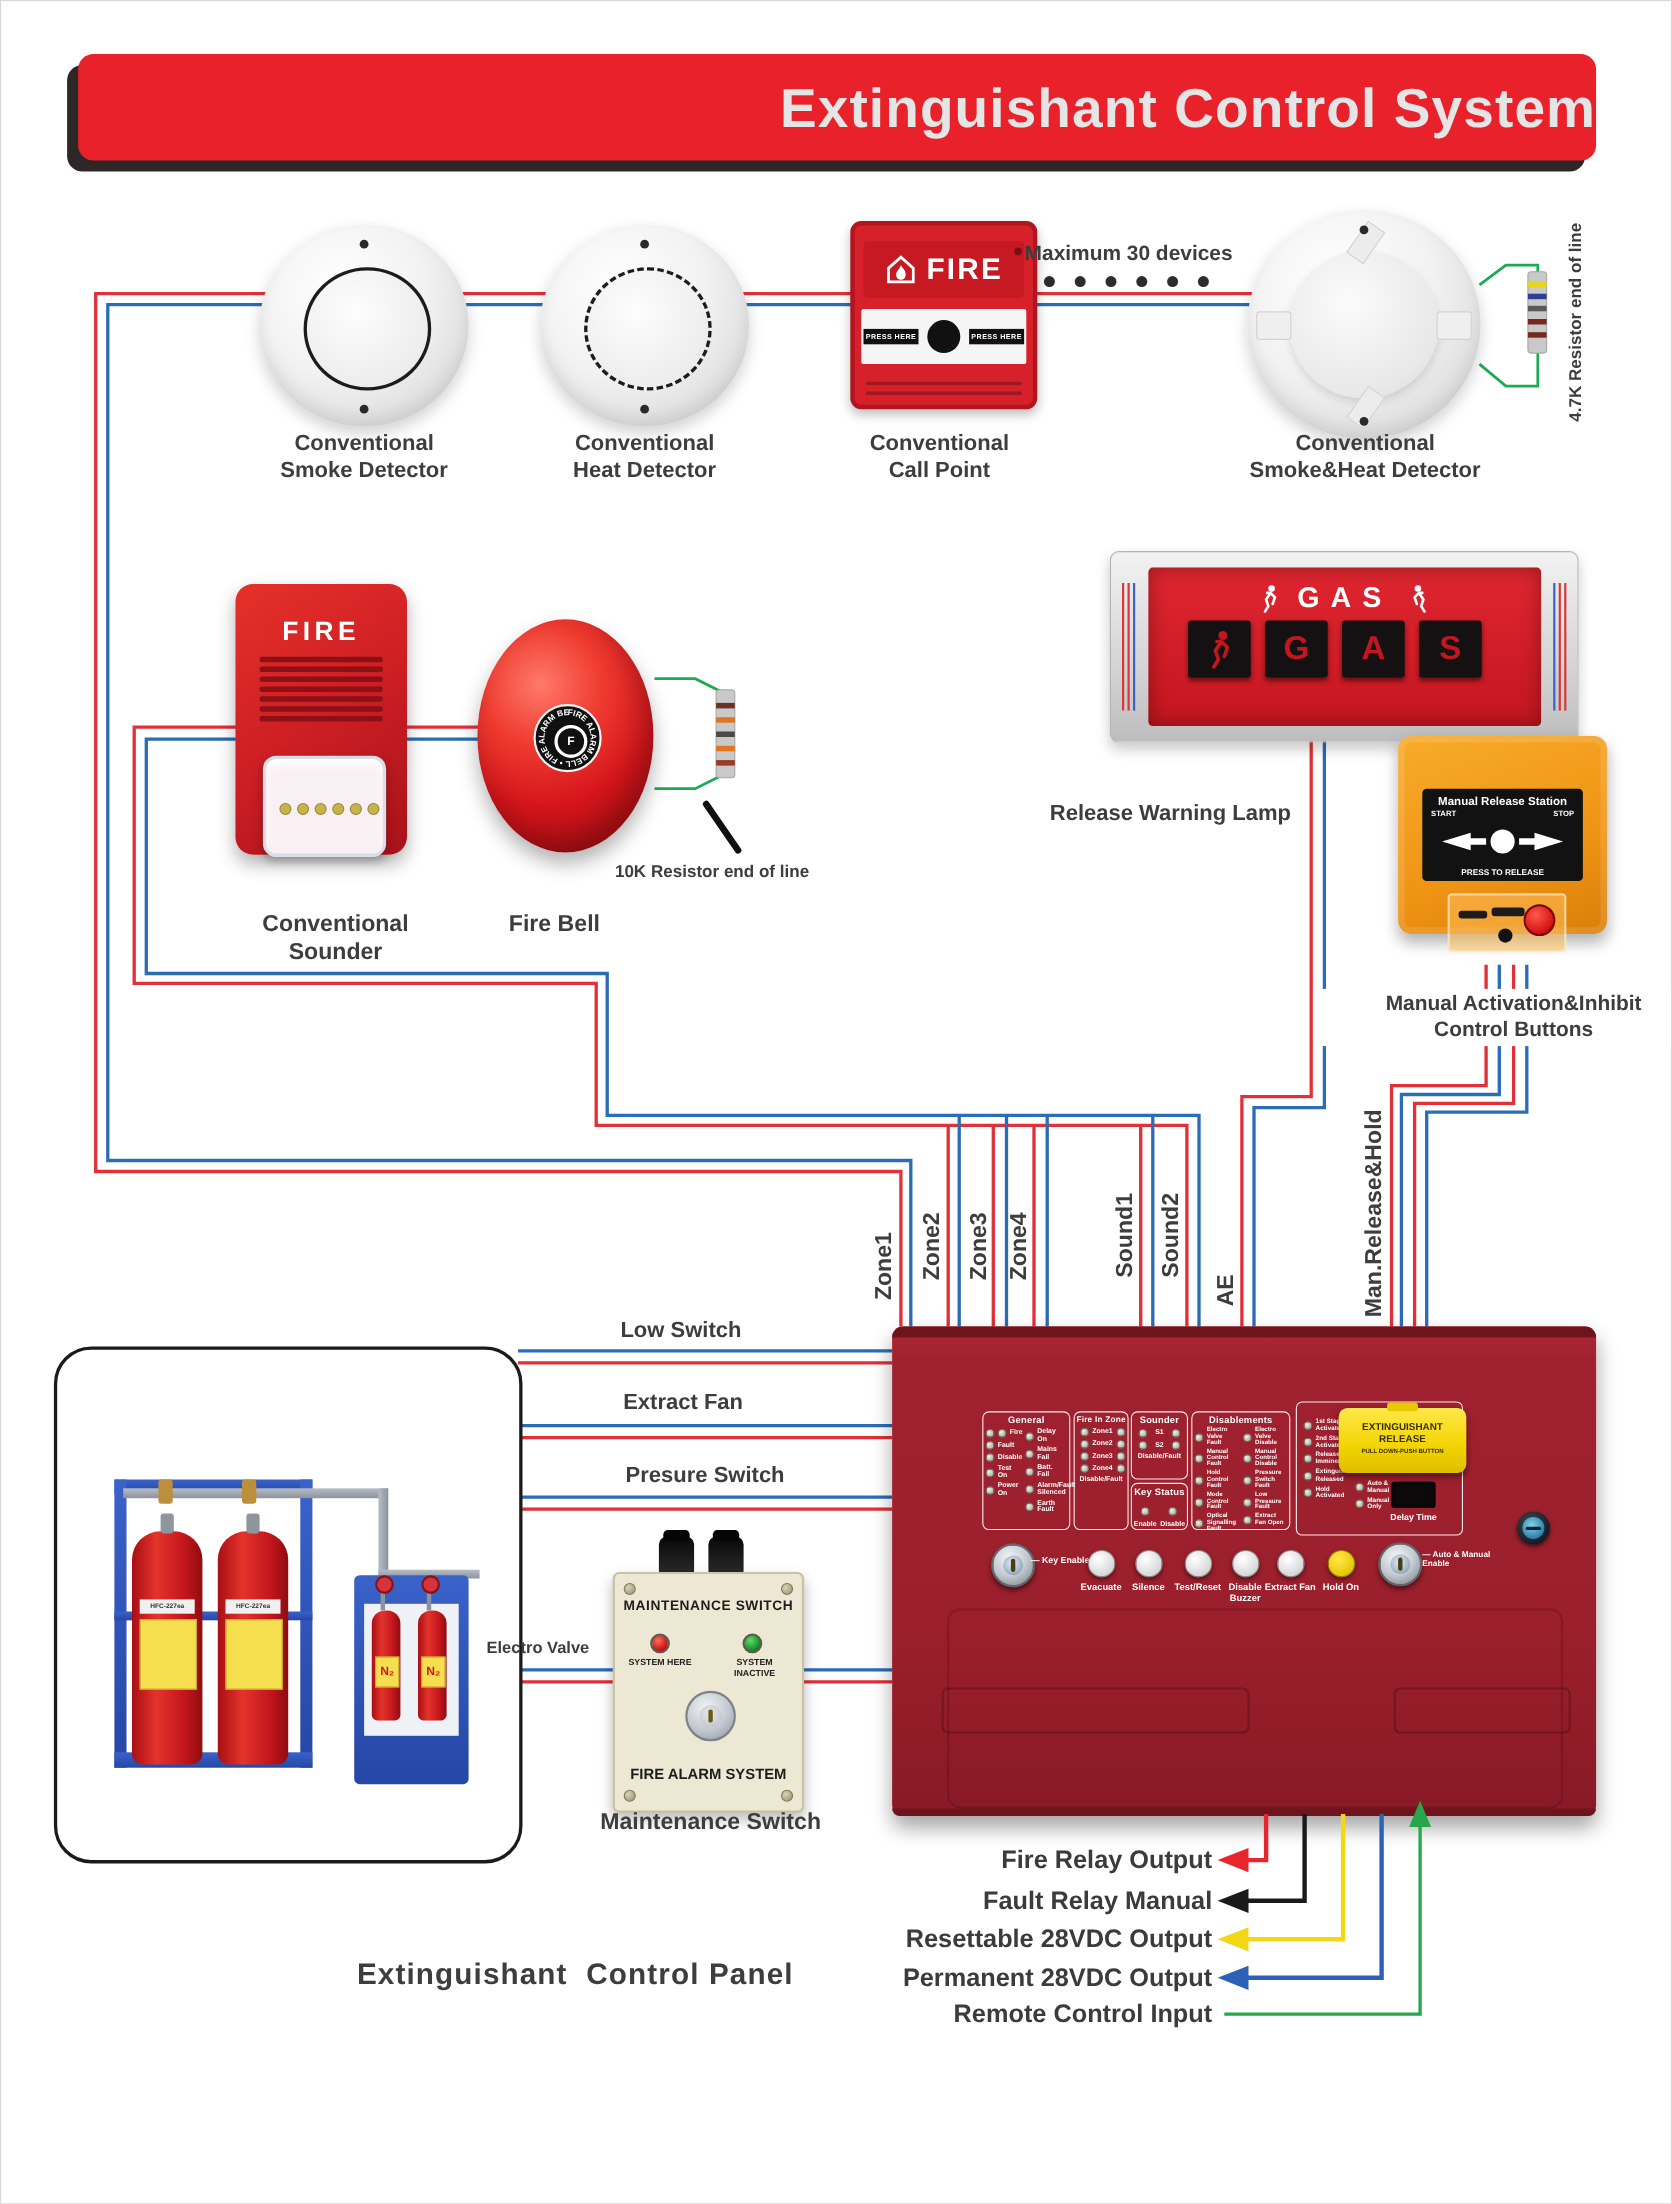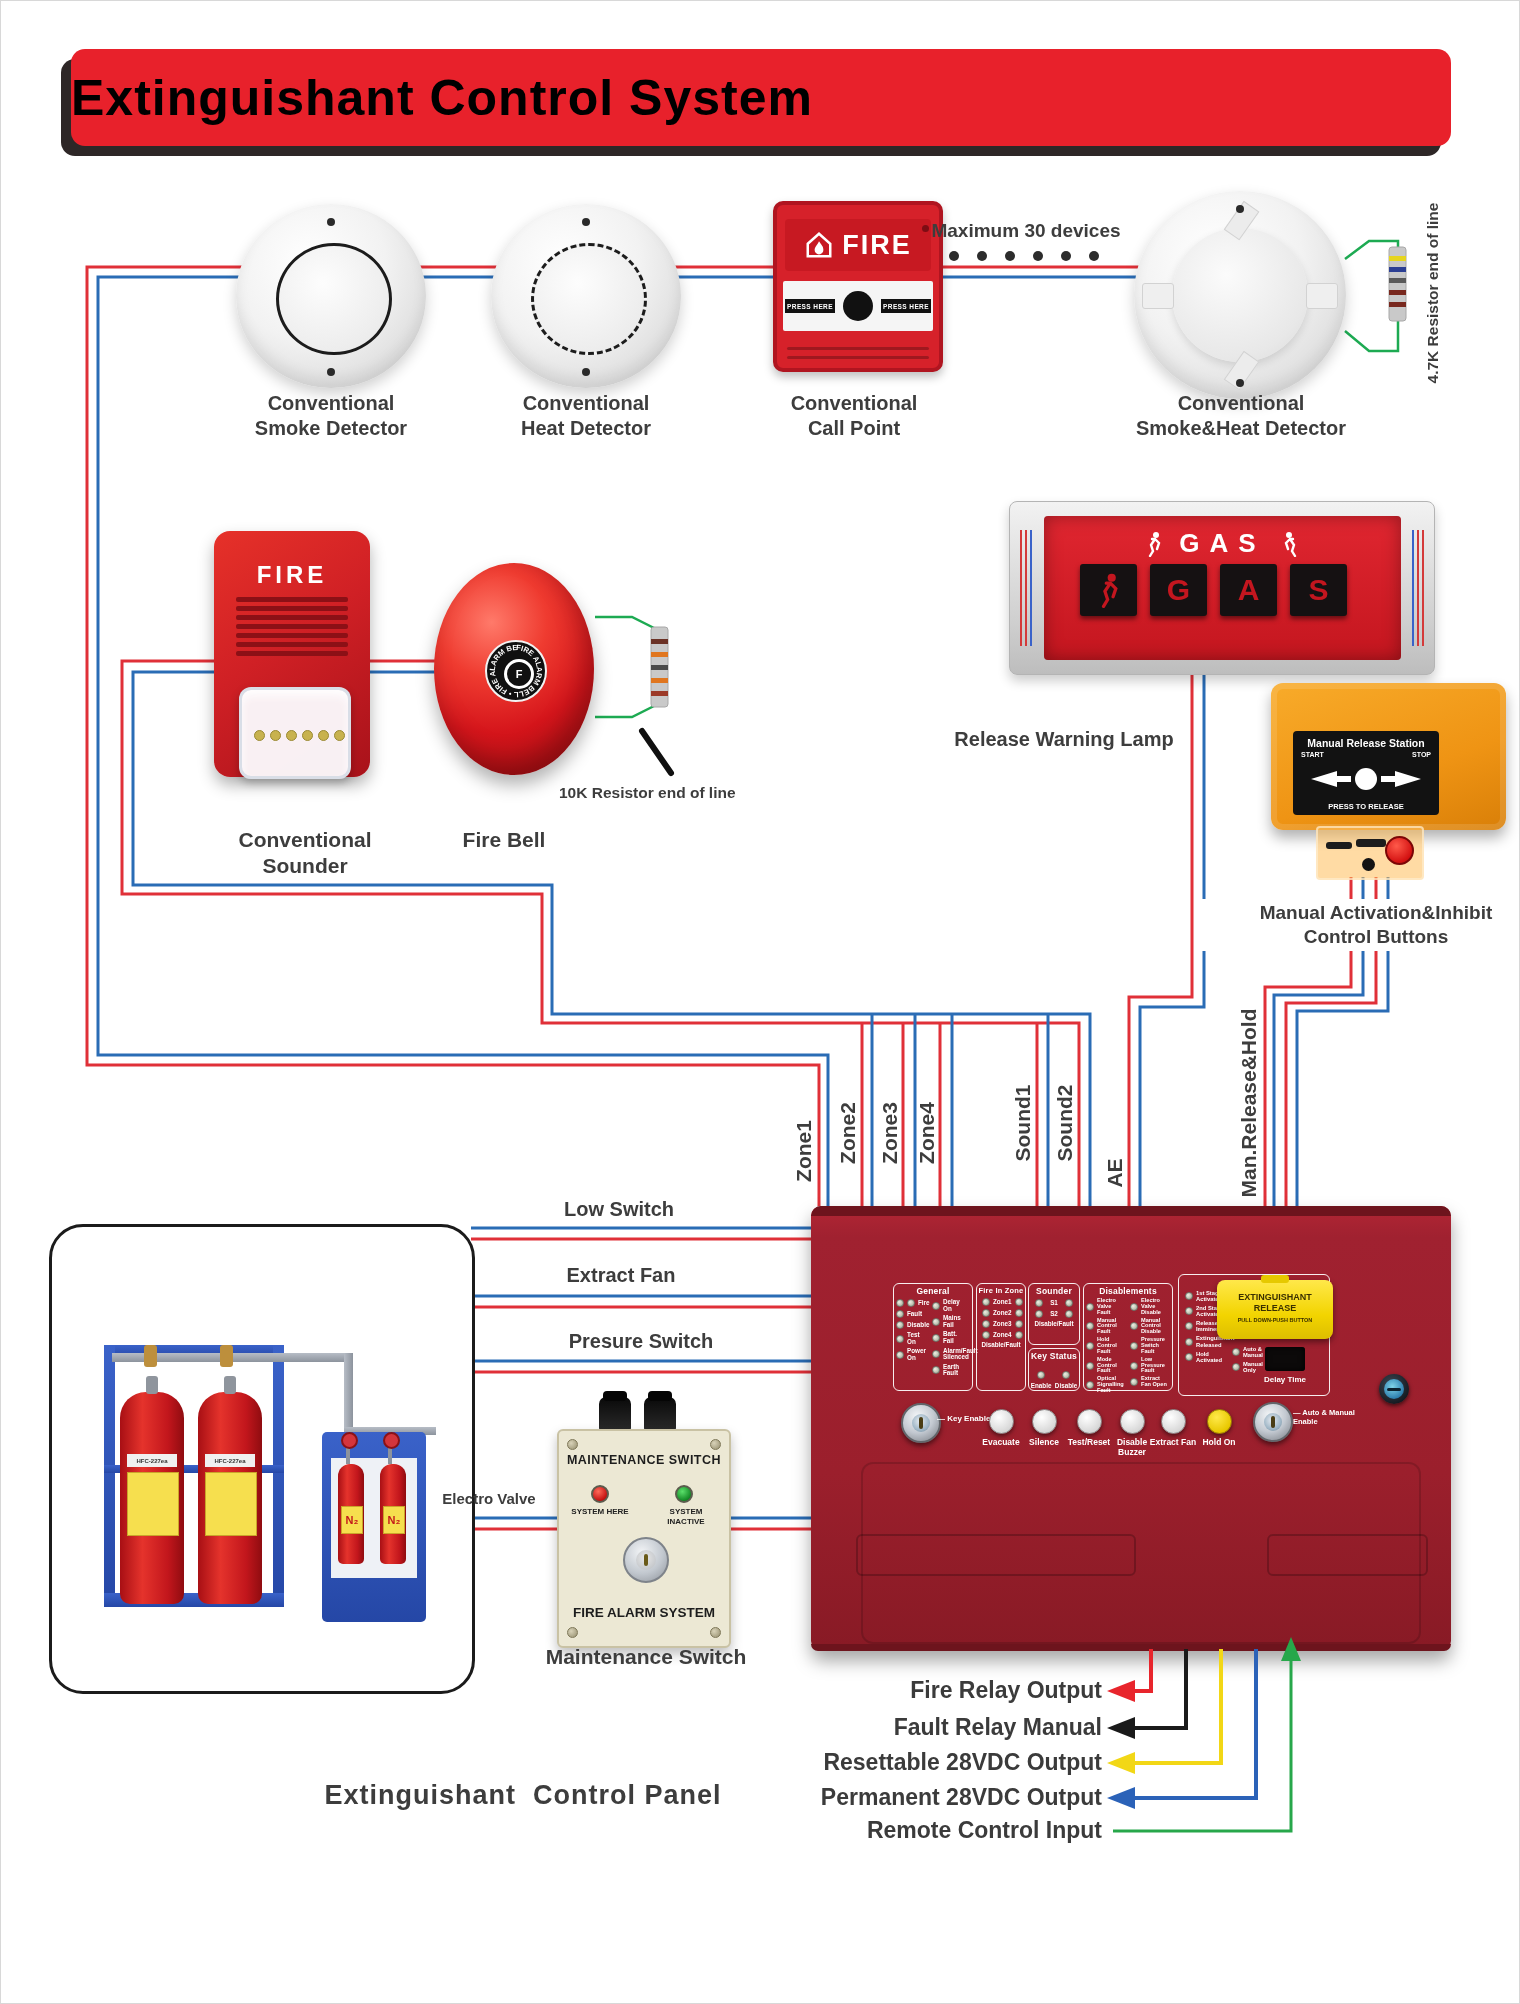--- a/index.html
+++ b/index.html
@@ -5,22 +5,22 @@
   html,body{margin:0;padding:0;background:#fff;}
   #canvas{position:relative;width:1520px;height:2004px;background:#fff;overflow:hidden;
           font-family:"Liberation Sans",sans-serif;border:1px solid #d8d8d8;box-sizing:border-box;}
   .abs{position:absolute;}
   svg.wires{position:absolute;left:0;top:0;z-index:1;}
   svg.wires-top{position:absolute;left:0;top:0;z-index:3;}
   .dev{position:absolute;z-index:2;}
   .lbl{position:absolute;z-index:3;font-weight:bold;color:#3d3d3d;text-align:center;line-height:1.25;}
   .vlbl{position:absolute;z-index:3;font-weight:bold;color:#3d3d3d;font-size:21px;white-space:nowrap;
         transform:translate(-50%,-50%) rotate(-90deg);}
-  .banner{position:absolute;z-index:4;background:#e8212b;border-radius:14px;color:#000000;
-          display:flex;align-items:center;justify-content:flex-start;font-weight:bold;}
+  .banner{position:absolute;z-index:4;background:#e8212b;border-radius:14px;color:#e5e5e5;
+          display:flex;align-items:center;justify-content:flex-end;font-weight:bold;}
   
   .det{border-radius:50%;background:radial-gradient(circle at 38% 32%,#ffffff 0%,#f2f2f2 45%,#e2e2e2 70%,#cfcfcf 100%);
        box-shadow:0 6px 14px rgba(0,0,0,.18), inset 0 -8px 14px rgba(0,0,0,.08);}
   .det .ring{position:absolute;left:21%;top:21%;width:58%;height:58%;border-radius:50%;
        border:3px solid #1c1c1c;background:radial-gradient(circle at 40% 35%,#fdfdfd,#ececec 75%,#dedede);}
   .det .ring.dashed{border-style:dashed;}
   .det .pip{position:absolute;width:8px;height:8px;border-radius:50%;background:#2a2a2a;left:calc(50% - 4px);}
   
   .cp{background:#d6212a;border:4px solid #b01520;border-radius:10px;box-shadow:0 5px 10px rgba(0,0,0,.25);}
   .cp .fireband{position:absolute;left:8px;right:8px;top:14px;height:52px;background:#c71922;border-radius:4px;
@@ -291,21 +291,21 @@
           </svg>
         </div>
         <div class="sq">G</div>
         <div class="sq">A</div>
         <div class="sq">S</div>
       </div>
     </div>
   </div>
   <div class="lbl" style="left:883px;top:726px;width:360px;font-size:20px;">Release Warning Lamp</div>
 
-  <div class="dev station" style="left:1270px;top:682px;width:190px;height:147px;padding-left:45px;">
+  <div class="dev station" style="left:1270px;top:668px;width:190px;height:180px;">
     <div class="panelb">
       <div style="text-align:center;font-size:10.5px;font-weight:bold;margin-top:6px;">Manual Release Station</div>
       <div style="display:flex;justify-content:space-between;padding:2px 8px 0 8px;font-size:7px;font-weight:bold;">
         <span>START</span>
         <span>STOP</span>
       </div>
       <div style="position:absolute;left:0;top:36px;width:100%;height:24px;">
         <svg width="146" height="24" viewBox="0 0 146 24">
           <polygon points="18,12 44,4 44,9 58,9 58,15 44,15 44,20" fill="#fff"></polygon>
           <polygon points="128,12 102,4 102,9 88,9 88,15 102,15 102,20" fill="#fff"></polygon>

